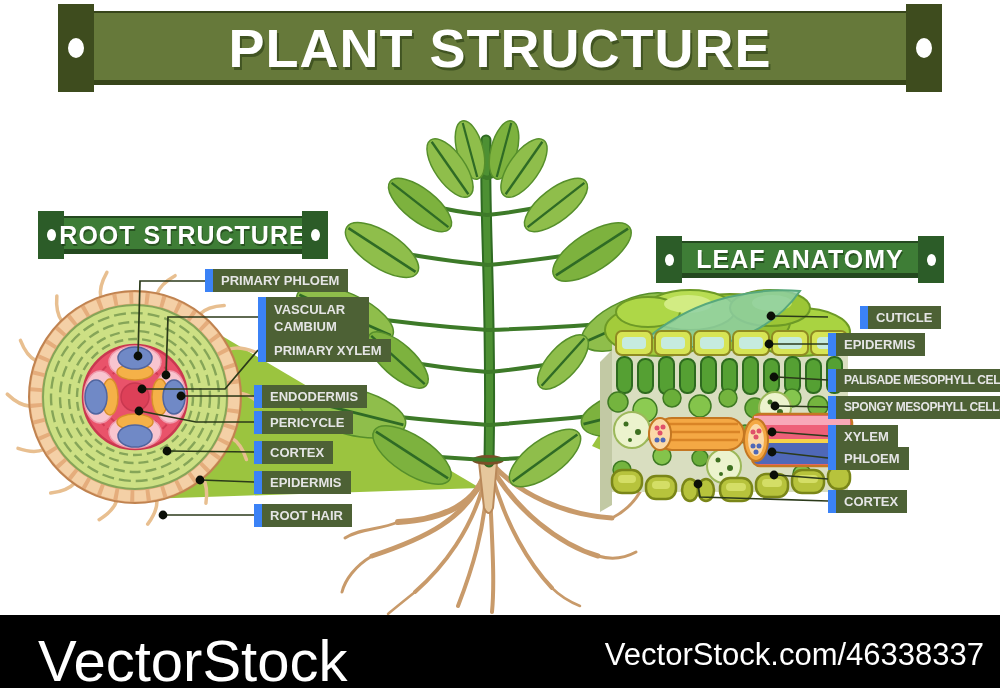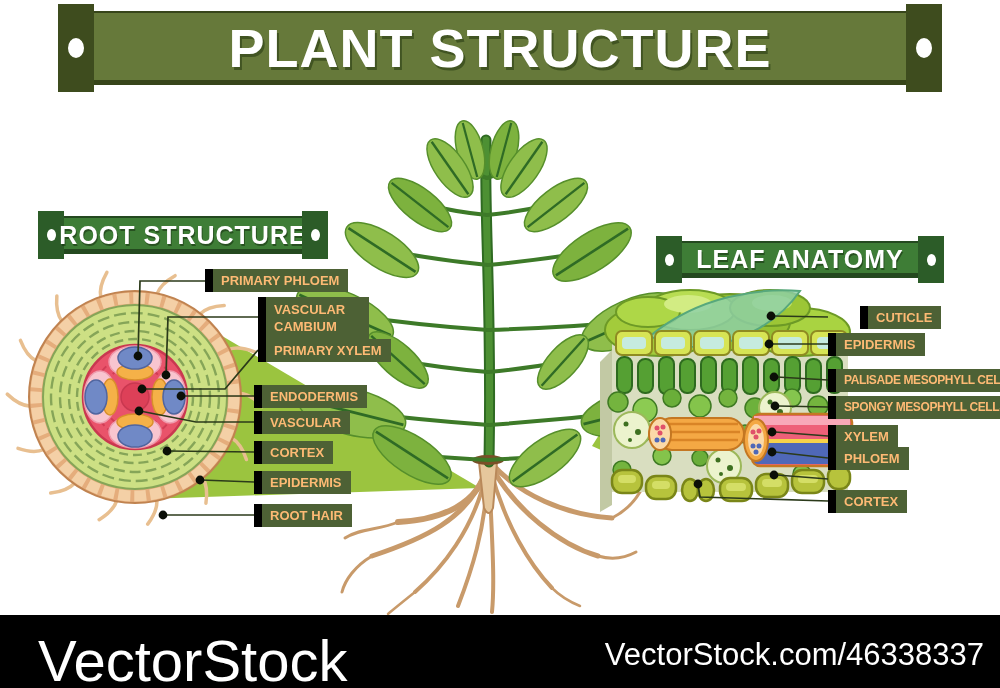--- a/index.html
+++ b/index.html
@@ -20,21 +20,21 @@
   .banner-title .body{background:#66793a;border-color:#37451a;}
   .banner-title .cap{background:#3e4c1e;top:-4px;bottom:-4px;width:36px;}
   .banner-title .dot{width:16px;height:20px;}
   .banner-title .txt{font-size:54px;}
   .banner-sub .body{background:#3e7d36;border-color:#24491f;}
   .banner-sub .cap{background:#2c5c28;top:-2px;bottom:-2px;width:26px;}
   .banner-sub .dot{width:9px;height:12px;}
   .banner-sub .txt{font-size:25px;text-shadow:1px 2px 0 rgba(20,45,15,.55);}
 
   
-  .tag{position:absolute;background:#4d6135;border-left:8px solid #000000;color:#fdba74;
+  .tag{position:absolute;background:#4d6135;border-left:8px solid #3b82f6;color:#e5e5e5;
        font-weight:700;font-size:13px;line-height:23px;height:23px;padding:0 9px 0 8px;
        white-space:nowrap;letter-spacing:0;}
   .tag.small{font-size:12px;letter-spacing:-0.4px;}
   .tag.twolines{white-space:normal;width:86px;height:auto;line-height:17px;padding:4px 9px 4px 8px;}
 
   
   .footer{position:absolute;left:0;right:0;top:615px;height:73px;background:#000;}
   .footer .brand{position:absolute;left:38px;top:12px;color:#fff;font-size:58px;font-weight:400;}
   .footer .ref{position:absolute;right:16px;top:22px;color:#fff;font-size:31px;font-weight:400;}
 </style>
@@ -407,21 +407,21 @@
     <span class="txt">LEAF ANATOMY</span>
     <span class="cap cap-r">
         <span class="dot"></span>
       </span>
   </div>
 
   <div class="tag" style="left:205px;top:269px;">PRIMARY PHLOEM</div>
   <div class="tag twolines" style="left:258px;top:297px;">VASCULAR CAMBIUM</div>
   <div class="tag" style="left:258px;top:339px;">PRIMARY XYLEM</div>
   <div class="tag" style="left:254px;top:385px;">ENDODERMIS</div>
-  <div class="tag" style="left:254px;top:411px;">VASCULAR</div>
+  <div class="tag" style="left:254px;top:411px;">PERICYCLE</div>
   <div class="tag" style="left:254px;top:441px;">CORTEX</div>
   <div class="tag" style="left:254px;top:471px;">EPIDERMIS</div>
   <div class="tag" style="left:254px;top:504px;">ROOT HAIR</div>
 
   <div class="tag" style="left:860px;top:306px;text-align:right;">CUTICLE</div>
   <div class="tag" style="left:828px;top:333px;">EPIDERMIS</div>
   <div class="tag small" style="left:828px;top:369px;">PALISADE MESOPHYLL CELLS</div>
   <div class="tag small" style="left:828px;top:396px;">SPONGY MESOPHYLL CELLS</div>
   <div class="tag" style="left:828px;top:425px;">XYLEM</div>
   <div class="tag" style="left:828px;top:447px;">PHLOEM</div>

